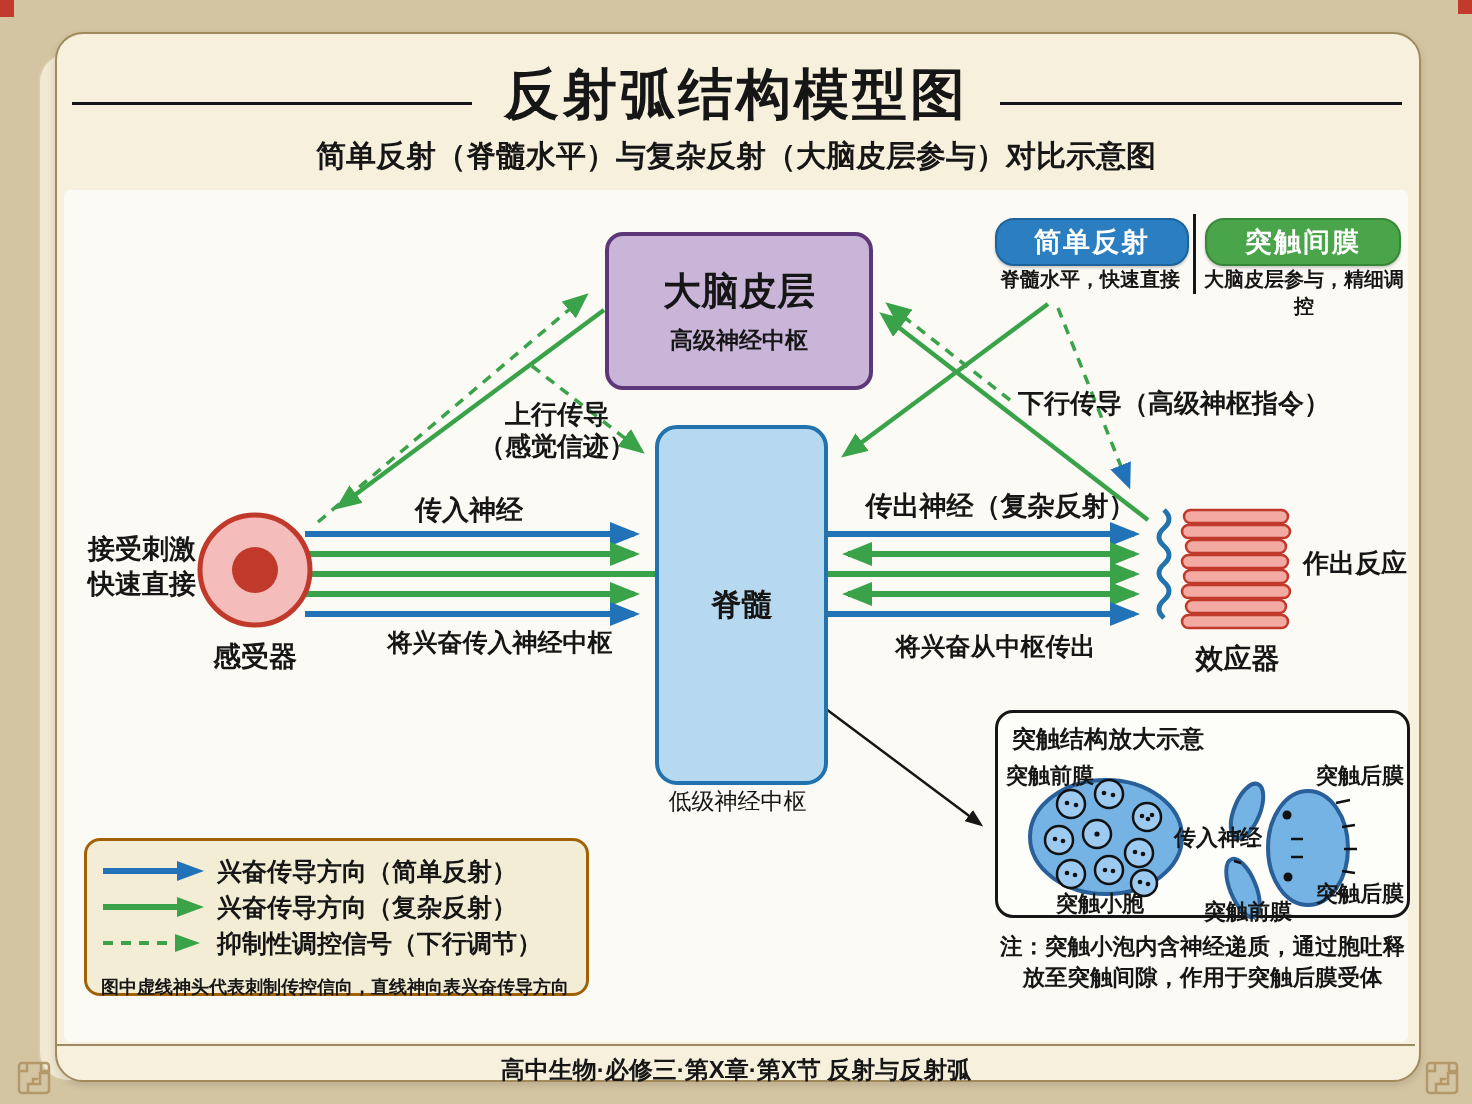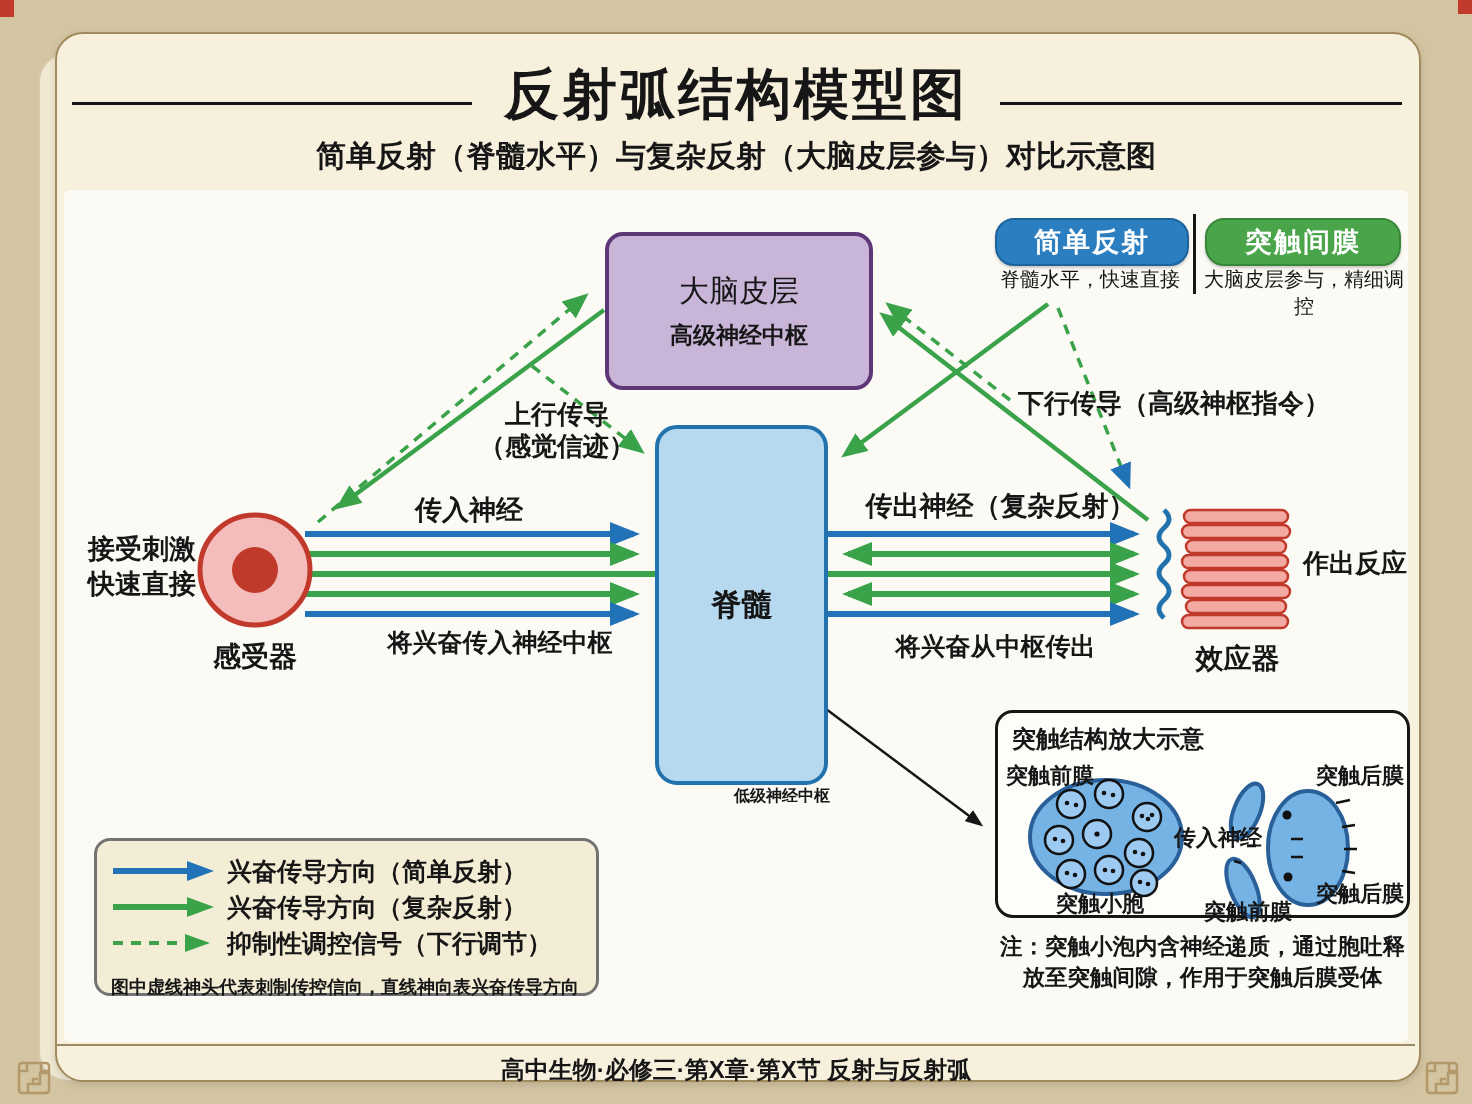--- a/index.html
+++ b/index.html
@@ -14,46 +14,46 @@
   .title-rule.l{left:72px;width:400px}
   .title-rule.r{left:1000px;width:402px}
   .subtitle{left:0;right:0;top:136px;text-align:center;font-size:30px;font-weight:700;z-index:3}
   svg.base{left:0;top:0;z-index:2;pointer-events:none}
   .z3{z-index:3}
   
   .cmp-btn{height:44px;border-radius:19px;display:flex;align-items:center;justify-content:center;
            color:#fff;font-size:27px;font-weight:800;letter-spacing:2px;box-shadow:0 2px 3px #00000033}
   .cmp-simple{left:995px;top:218px;width:190px;background:#2b7ec0;border:2px solid #1d639c}
   .cmp-complex{left:1205px;top:218px;width:192px;background:#4aa54a;border:2px solid #398639}
-  .cmp-cap{top:266px;font-size:20px;font-weight:400;text-align:center}
+  .cmp-cap{top:266px;font-size:20px;font-weight:700;text-align:center}
   .cap-simple{left:983px;width:214px}
   .cap-complex{left:1196px;width:216px}
   .cmp-divider{left:1193px;top:214px;width:3px;height:80px;background:#161616}
   
   .cortex-box{left:605px;top:232px;width:260px;height:150px;background:#c8b5d8;border:4px solid #5e3779;border-radius:18px;
               display:flex;flex-direction:column;align-items:center;justify-content:center;gap:8px}
-  .cortex-title{font-size:30px;font-weight:400}
+  .cortex-title{font-size:38px;font-weight:700}
   .cortex-sub{font-size:23px;font-weight:600}
   .spinal-box{left:655px;top:425px;width:165px;height:352px;background:#b7d9ef;border:4px solid #2273ad;border-radius:22px;
               display:flex;align-items:center;justify-content:center}
   .spinal-title{font-size:31px;font-weight:800}
-  .spinal-cap{left:645px;top:786px;width:185px;text-align:right;font-size:16px;font-weight:700}
+  .spinal-cap{left:645px;top:786px;width:185px;text-align:center;font-size:23px;font-weight:400}
   .recv-note{left:72px;top:532px;width:140px;font-size:27px;font-weight:700;line-height:35px;text-align:center}
   .recv-label{left:193px;top:638px;width:124px;text-align:center;font-size:28px;font-weight:800}
   .effector-label{left:1175px;top:640px;width:125px;text-align:center;font-size:28px;font-weight:800}
   .respond-note{left:1303px;top:546px;width:140px;font-size:26px;font-weight:700}
   
   .aff-label{left:415px;top:492px;width:170px;font-size:27px;font-weight:800}
   .aff-cap{left:355px;top:626px;width:290px;text-align:center;font-size:25px;font-weight:700}
   .eff-label{left:858px;top:488px;width:285px;text-align:center;font-size:27px;font-weight:800}
   .eff-cap{left:868px;top:630px;width:255px;text-align:center;font-size:25px;font-weight:700}
   .asc-label{left:447px;top:398px;width:220px;text-align:center;font-size:26px;font-weight:700;line-height:32px}
   .desc-label{left:1018px;top:386px;width:330px;font-size:26px;font-weight:700}
   
-  .legend-box{left:94px;top:838px;width:505px;height:158px;background:#f4edd5;border:3px solid #737373;border-radius:16px;
+  .legend-box{left:84px;top:838px;width:505px;height:158px;background:#f4edd5;border:3px solid #a16207;border-radius:16px;
               box-sizing:border-box;padding:12px 28px 8px 14px}
   .legend-row{display:flex;align-items:center;gap:12px;height:36px}
   .legend-row .lab{font-size:25px;font-weight:800}
   .legend-note{font-size:18px;font-weight:600;margin-top:14px;white-space:nowrap}
   
   .inset{left:995px;top:710px;width:415px;height:208px;background:#fdfdfa;border:3px solid #161616;border-radius:18px;box-sizing:border-box}
   .inset .abs{position:absolute}
   .inset-title{left:14px;top:10px;font-size:24px;font-weight:800}
   .syn-lab{font-size:22px;font-weight:700;white-space:nowrap}
   .lab-pre-top{left:8px;top:48px}

